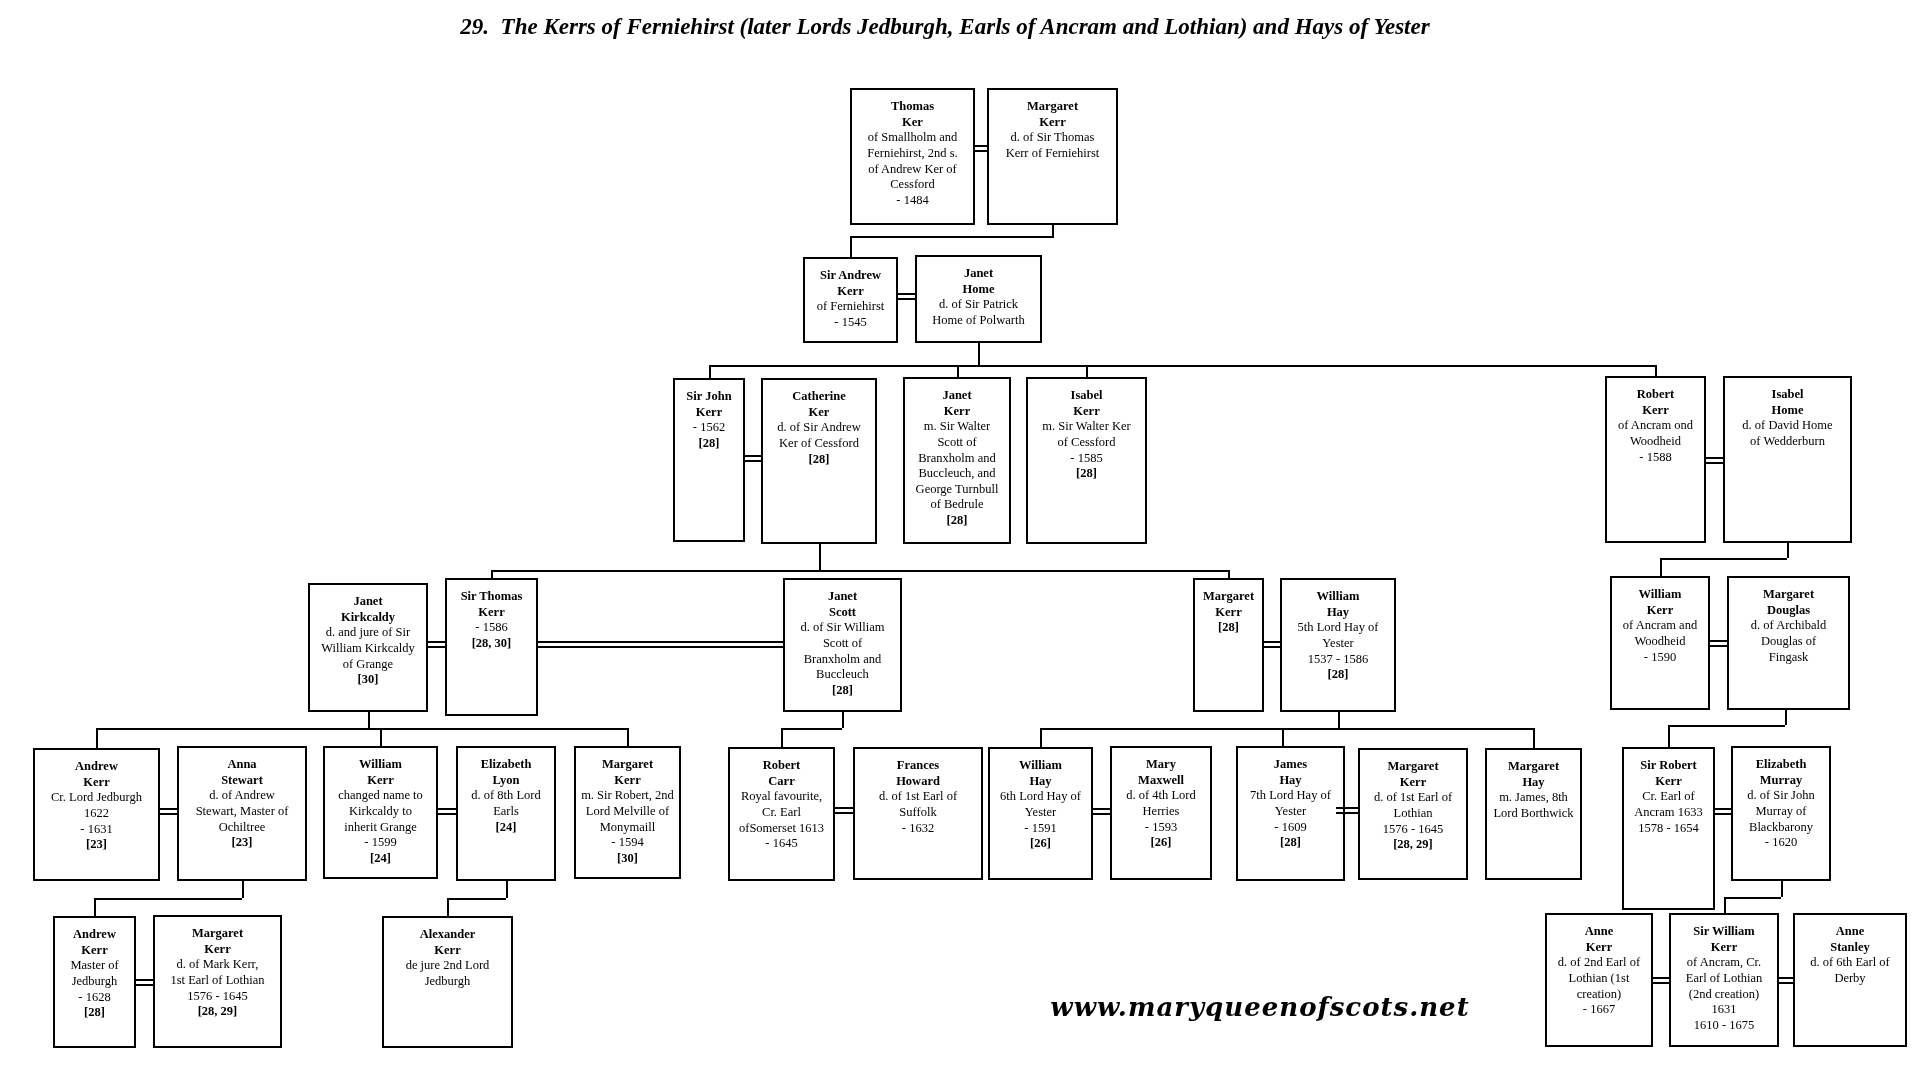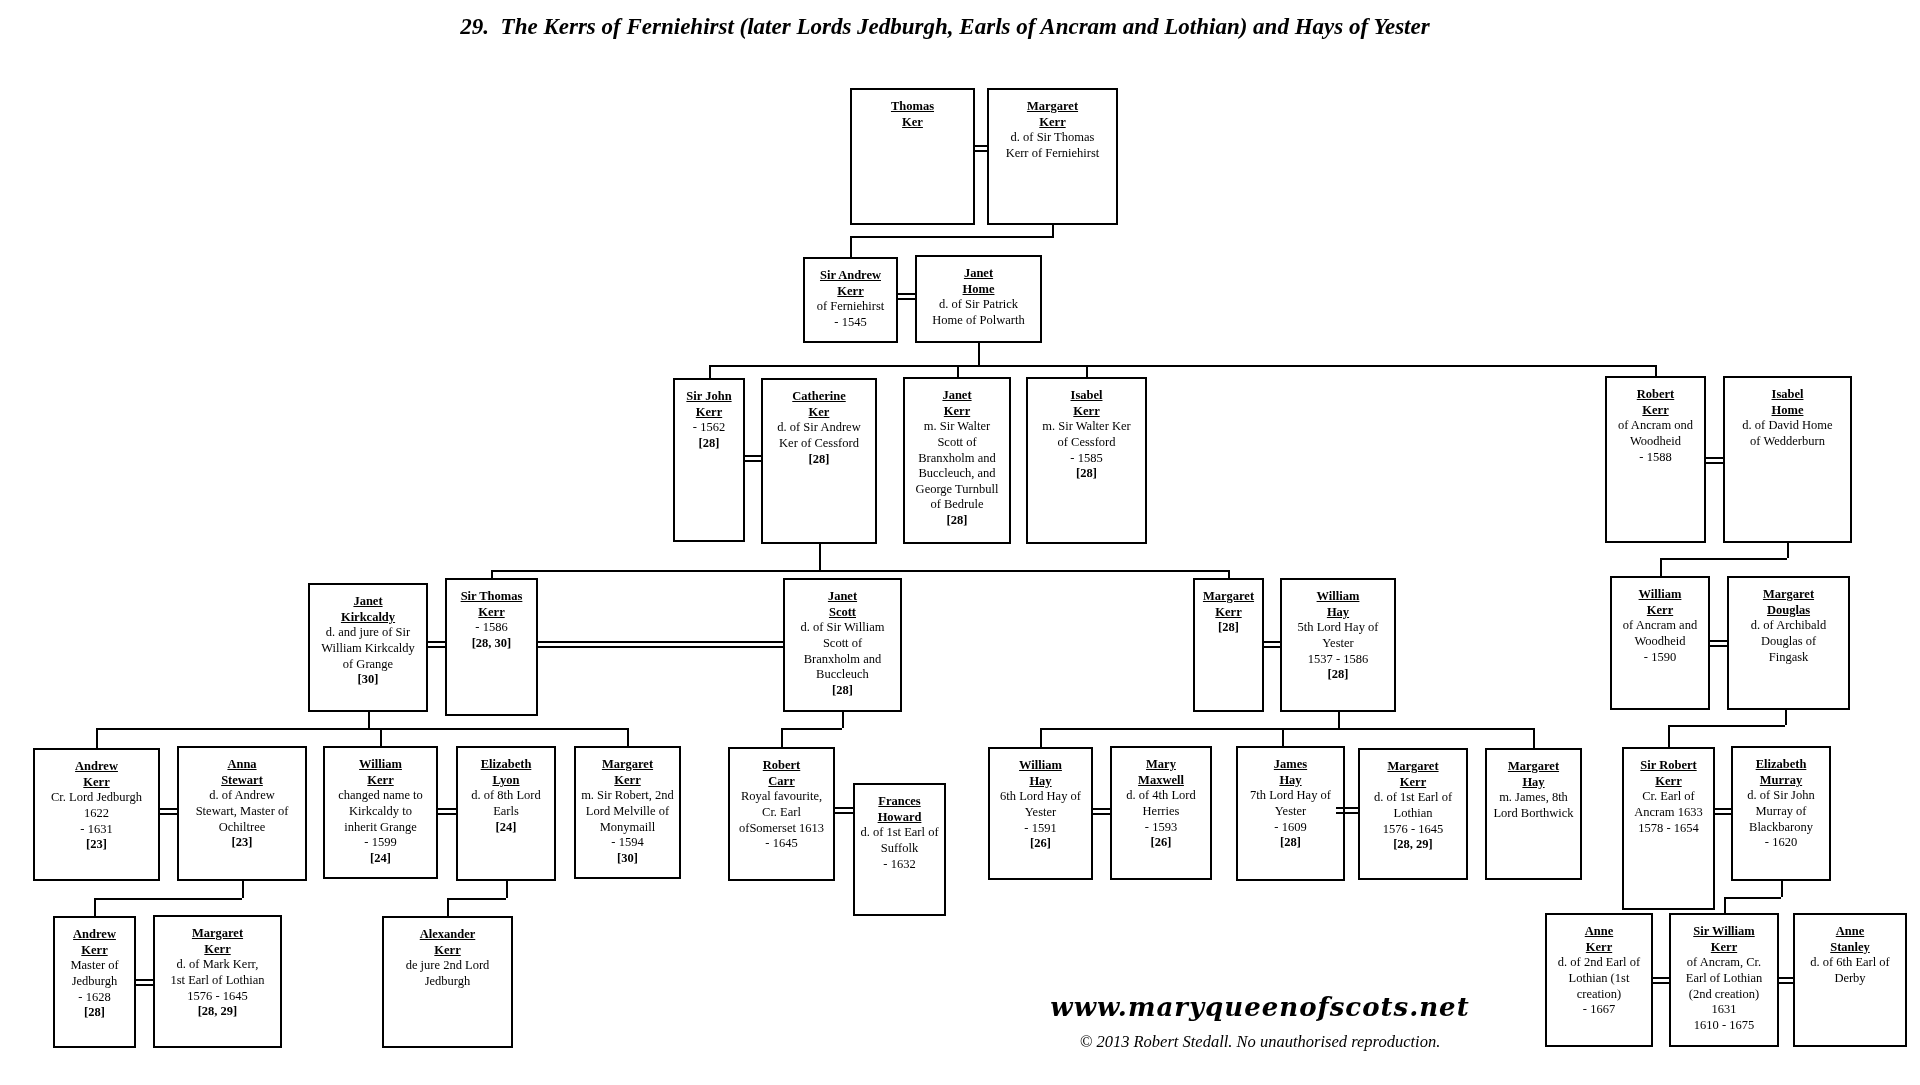--- a/index.html
+++ b/index.html
@@ -8,21 +8,21 @@
     font-family:"Liberation Serif", serif;color:#000;overflow:hidden;margin-left:10px;
   }
   .title{
     position:absolute;left:0;top:14px;width:1870px;text-align:center;
     font-size:23px;font-weight:bold;font-style:italic;white-space:pre;
   }
   .person{
     position:absolute;box-sizing:border-box;border:2px solid #000;background:#fff;
     text-align:center;font-size:12.5px;line-height:1.25;padding:9px 3px 0 3px;
   }
-  .pname{font-weight:bold;white-space:pre-line;text-decoration:underline;}
+  .pname{font-weight:bold;white-space:pre-line;}
   .pdetails{white-space:pre-line;}
   .pref{font-weight:bold;white-space:pre-line;}
   .hline{position:absolute;height:0;border-top:2px solid #000;}
   .vline{position:absolute;width:0;border-left:2px solid #000;}
   .mline{position:absolute;height:3px;border-top:2px solid #000;border-bottom:2px solid #000;}
   .watermark{
     position:absolute;left:1040px;top:992px;width:420px;text-align:center;
     font-family:"DejaVu Serif", serif;font-size:26px;font-weight:bold;font-style:italic;
     letter-spacing:1px;
   }
@@ -34,20 +34,25 @@
 </head>
 <body>
 
 <div id="canvas">
 
   <div class="title">29.  The Kerrs of Ferniehirst (later Lords Jedburgh, Earls of Ancram and Lothian) and Hays of Yester</div>
 
   <div class="person" style="left:840px;top:88px;width:125px;height:137px">
     <div class="pname">Thomas
 Ker</div>
+    <div class="pdetails">of Smallholm and
+Ferniehirst, 2nd s.
+of Andrew Ker of
+Cessford
+- 1484</div>
     <div class="pref"></div>
   </div>
   <div class="person" style="left:977px;top:88px;width:131px;height:137px">
     <div class="pname">Margaret
 Kerr</div>
     <div class="pdetails">d. of Sir Thomas
 Kerr of Ferniehirst</div>
     <div class="pref"></div>
   </div>
 
@@ -211,21 +216,21 @@
   </div>
   <div class="person" style="left:718px;top:747px;width:107px;height:134px">
     <div class="pname">Robert
 Carr</div>
     <div class="pdetails">Royal favourite,
 Cr. Earl
 ofSomerset 1613
 - 1645</div>
     <div class="pref"></div>
   </div>
-  <div class="person" style="left:843px;top:783px;width:93px;height:133px">
+  <div class="person" style="left:843px;top:747px;width:130px;height:133px">
     <div class="pname">Frances
 Howard</div>
     <div class="pdetails">d. of 1st Earl of
 Suffolk
 - 1632</div>
     <div class="pref"></div>
   </div>
   <div class="person" style="left:978px;top:747px;width:105px;height:133px">
     <div class="pname">William
 Hay</div>
@@ -397,15 +402,14 @@
 
   <div class="vline" style="left:496px;top:881px;height:17px"></div>
   <div class="hline" style="left:437px;top:898px;width:59px"></div>
   <div class="vline" style="left:437px;top:898px;height:18px"></div>
 
   <div class="vline" style="left:1771px;top:881px;height:16px"></div>
   <div class="hline" style="left:1714px;top:897px;width:57px"></div>
   <div class="vline" style="left:1714px;top:897px;height:16px"></div>
 
   <div class="watermark">www.maryqueenofscots.net</div>
-  <div class="copyright">© 2013 Robert Stedall. No unauthorised reproduction.</div>
 
 </div>
 
 </body></html>

